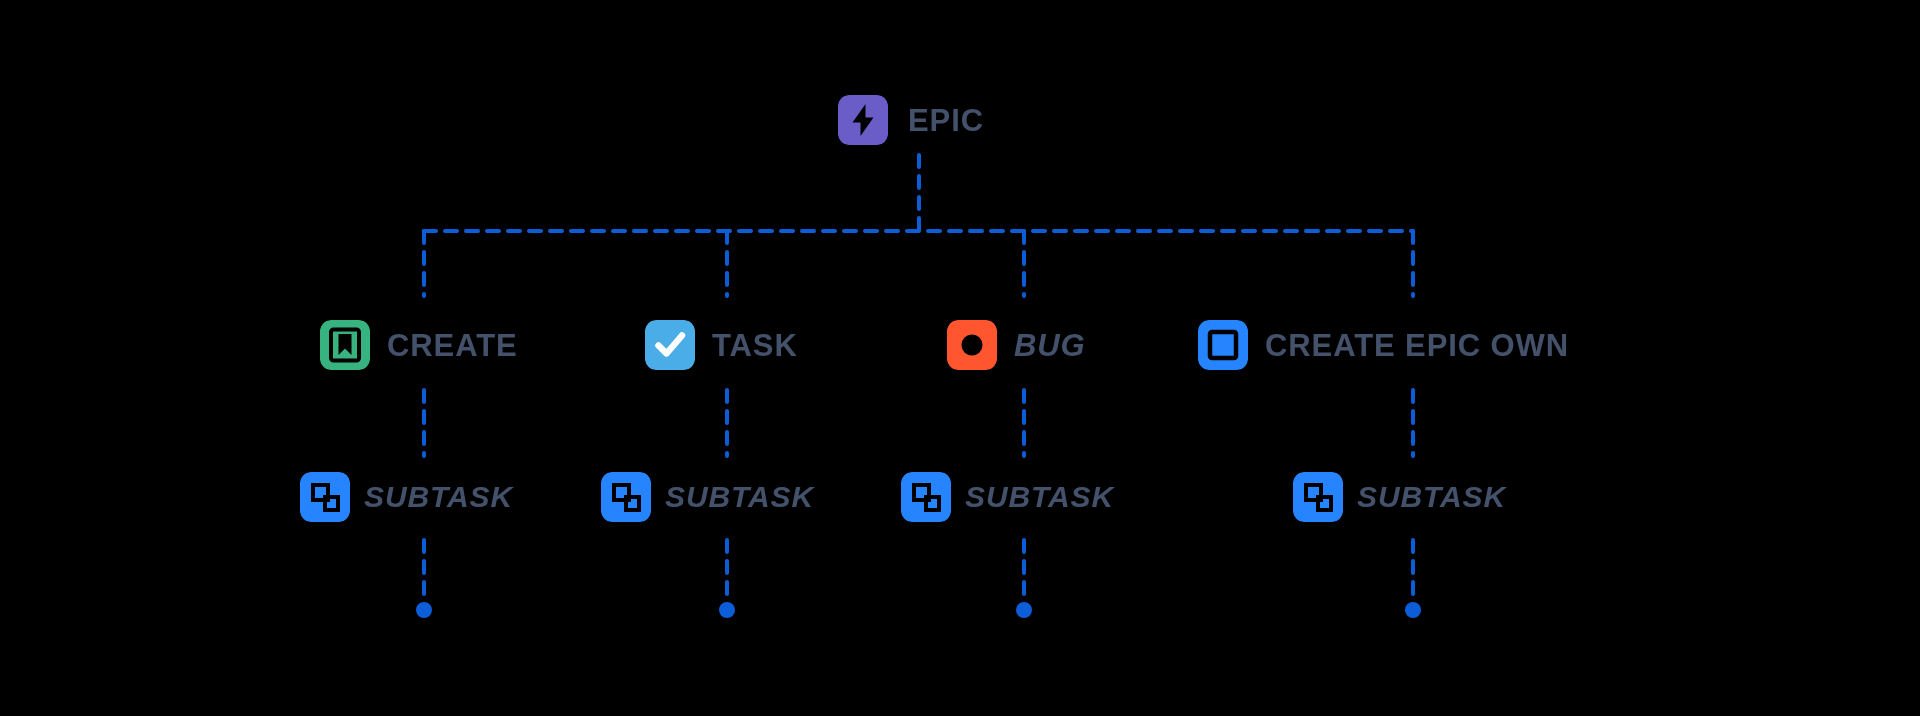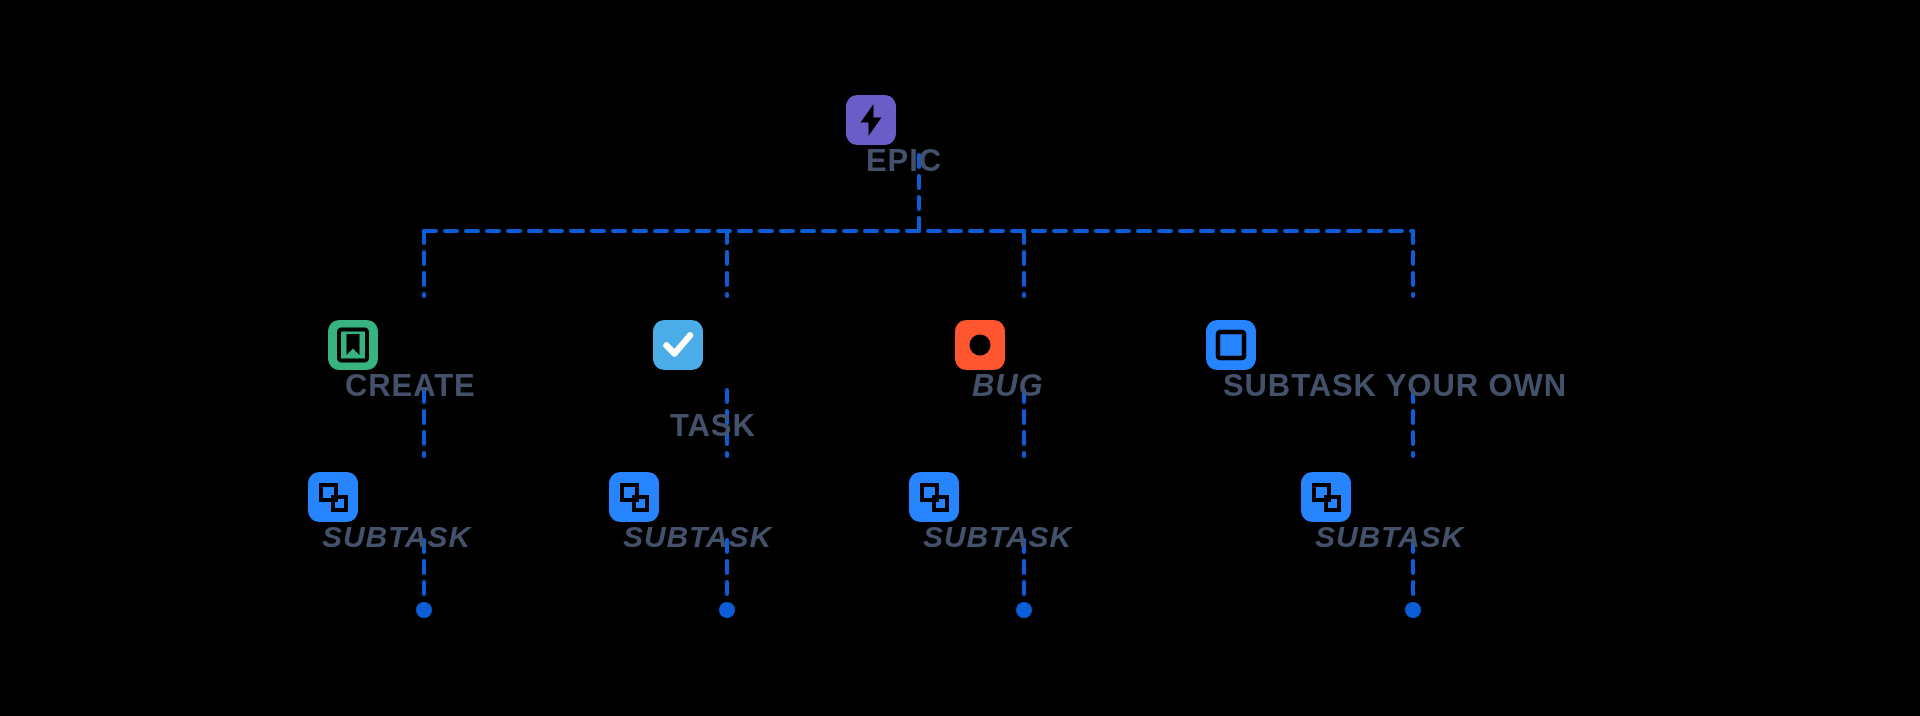--- a/index.html
+++ b/index.html
@@ -24,24 +24,23 @@
     left: 0;
     top: 0;
     width: 1920px;
     height: 716px;
     pointer-events: none;
   }
   
   .node {
     position: absolute;
     display: flex;
-    flex-direction: column;
-    align-items: flex-start;
+    flex-direction: row;
+    align-items: center;
     white-space: nowrap;
-    margin-left: 8px;
   }
   .node-icon {
     width: 50px;
     height: 50px;
     border-radius: 11px;
     flex: 0 0 auto;
     display: block;
   }
   .node-label {
     margin-left: 17px;
@@ -106,21 +105,21 @@
 
   <div class="node" style="left:320px; top:320px;">
     <svg class="node-icon" viewBox="0 0 50 50" xmlns="http://www.w3.org/2000/svg">
       <rect x="0" y="0" width="50" height="50" rx="11" fill="#36b37e"></rect>
       <rect x="11" y="9.5" width="28" height="31" rx="2.5" fill="none" stroke="#000000" stroke-width="4"></rect>
       <path d="M18.5 14 L31.5 14 L31.5 35 L25 28.5 L18.5 35 Z" fill="#000000"></path>
     </svg>
     <span class="node-label">CREATE</span>
   </div>
 
-  <div class="node" style="left:645px; top:320px;gap:40px;">
+  <div class="node" style="left:645px; top:320px;">
     <svg class="node-icon" viewBox="0 0 50 50" xmlns="http://www.w3.org/2000/svg">
       <rect x="0" y="0" width="50" height="50" rx="11" fill="#4bade8"></rect>
       <path d="M13.5 25.5 L21.5 33.5 L37 15.5" fill="none" stroke="#ffffff" stroke-width="6.5" stroke-linecap="round" stroke-linejoin="round"></path>
     </svg>
     <span class="node-label">TASK</span>
   </div>
 
   <div class="node" style="left:947px; top:320px;font-style:italic;">
     <svg class="node-icon" viewBox="0 0 50 50" xmlns="http://www.w3.org/2000/svg">
       <rect x="0" y="0" width="50" height="50" rx="11" fill="#ff5630"></rect>
@@ -128,21 +127,21 @@
     </svg>
     <span class="node-label">BUG</span>
   </div>
 
   <div class="node" style="left:1198px; top:320px;">
     <svg class="node-icon" viewBox="0 0 50 50" xmlns="http://www.w3.org/2000/svg">
       <rect x="0" y="0" width="50" height="50" rx="11" fill="#2684ff"></rect>
       <rect x="12" y="12" width="26" height="26" rx="2" fill="none" stroke="#000000" stroke-width="4.5"></rect>
       <rect x="18.5" y="18.5" width="13" height="13" fill="#2684ff"></rect>
     </svg>
-    <span class="node-label">SUBTASK YOUR OWN</span>
+    <span class="node-label">CREATE EPIC OWN</span>
   </div>
 
   <div class="node" style="left:300px; top:472px;">
     <svg class="node-icon" viewBox="0 0 50 50" xmlns="http://www.w3.org/2000/svg">
       <rect x="0" y="0" width="50" height="50" rx="11" fill="#2684ff"></rect>
       <rect x="13" y="13" width="15" height="15" fill="none" stroke="#000000" stroke-width="4"></rect>
       <rect x="25" y="25" width="13" height="13" fill="none" stroke="#000000" stroke-width="4"></rect>
     </svg>
     <span class="node-label sub">SUBTASK</span>
   </div>

